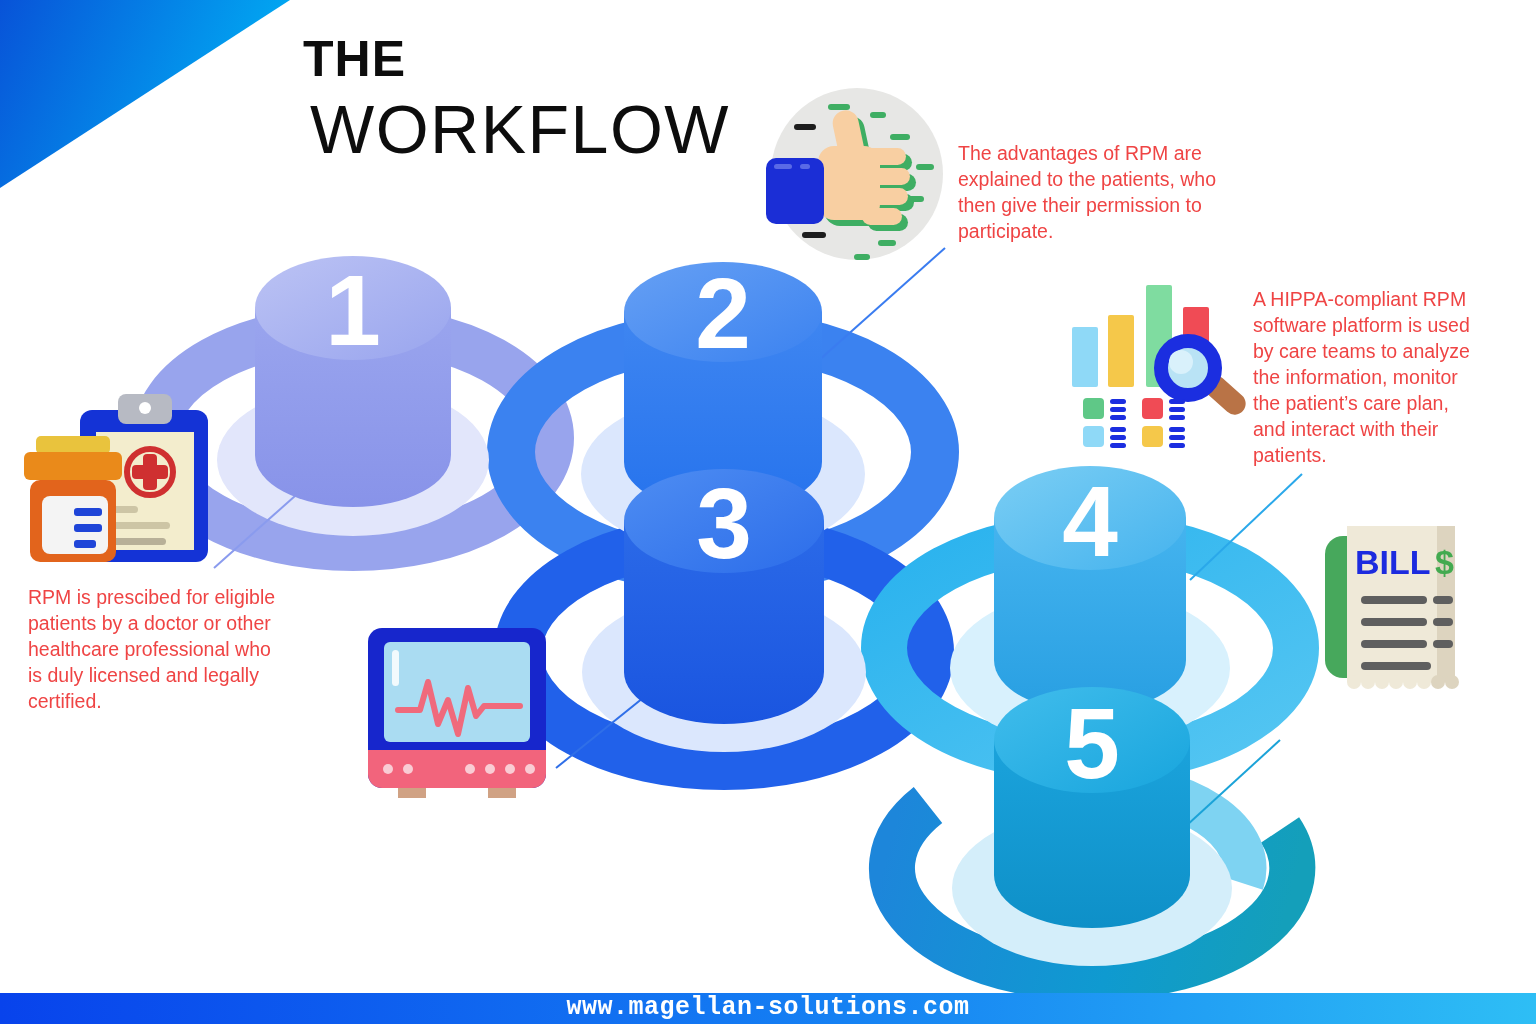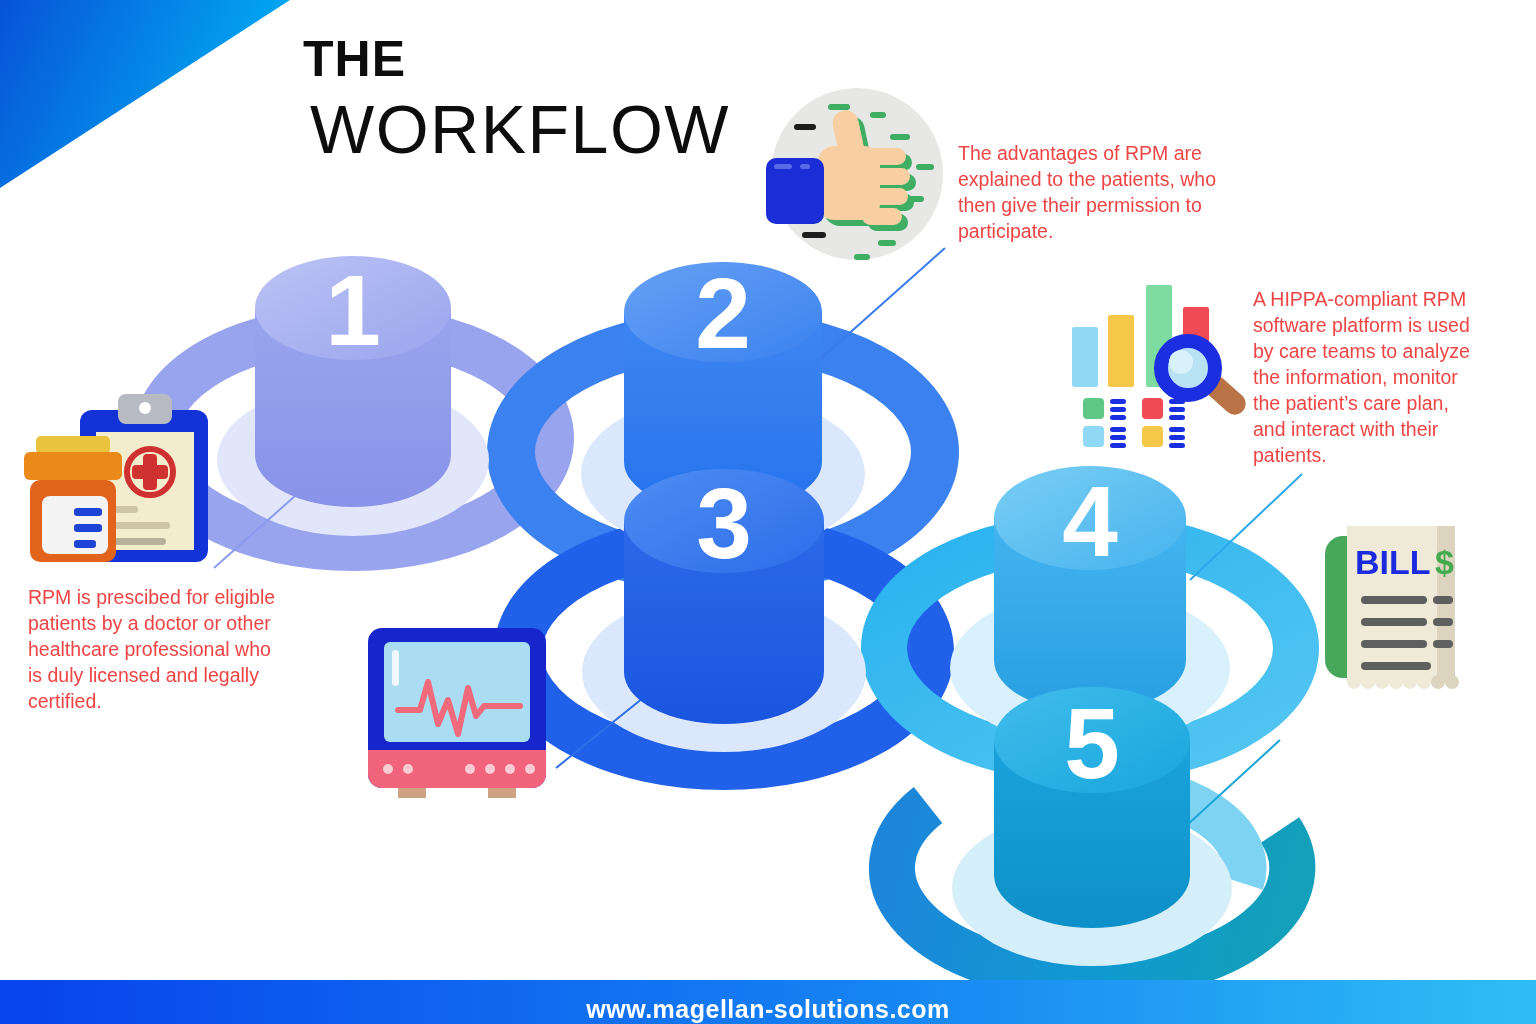--- a/index.html
+++ b/index.html
@@ -12,23 +12,23 @@
   .title{position:absolute;left:296px;top:30px;width:360px;color:#0d0d0d;}
   .title .pre{font-size:50px;font-weight:800;letter-spacing:1px;margin-left:7px;}
   .title .main{font-size:146px;font-weight:800;line-height:0.92;letter-spacing:-2px;}
   .title .sub{font-size:68px;font-weight:400;letter-spacing:1.5px;margin-left:14px;margin-top:2px;}
   .note{position:absolute;font-size:19.5px;line-height:26px;color:#ef4444;white-space:pre-line;}
   #note1{left:28px;top:584px;}
   #note2{left:958px;top:140px;}
   #note3{left:342px;top:799px;}
   #note4{left:1253px;top:271px;margin-top:15px;}
   #note5{left:1290px;top:702px;}
-  .footer{position:absolute;left:0;bottom:0;width:1536px;height:44px;
+  .footer{position:absolute;left:0;bottom:0;width:1536px;height:31px;
           background:linear-gradient(90deg,#0843ec 0%,#1581f3 55%,#2ebef5 100%);
-          display:flex;align-items:flex-end;justify-content:center;}
+          display:flex;align-items:flex-start;justify-content:center;font-family:Liberation Mono, monospace;}
   .footer span{color:#ffffff;font-size:25px;font-weight:700;letter-spacing:0.5px;}
   svg{position:absolute;left:0;top:0;}
   .num{font-family:"Liberation Sans", sans-serif;font-weight:bold;fill:#ffffff;}
 </style>
 </head>
 <body>
 
 <div class="stage">
 
   <div class="corner"></div>

